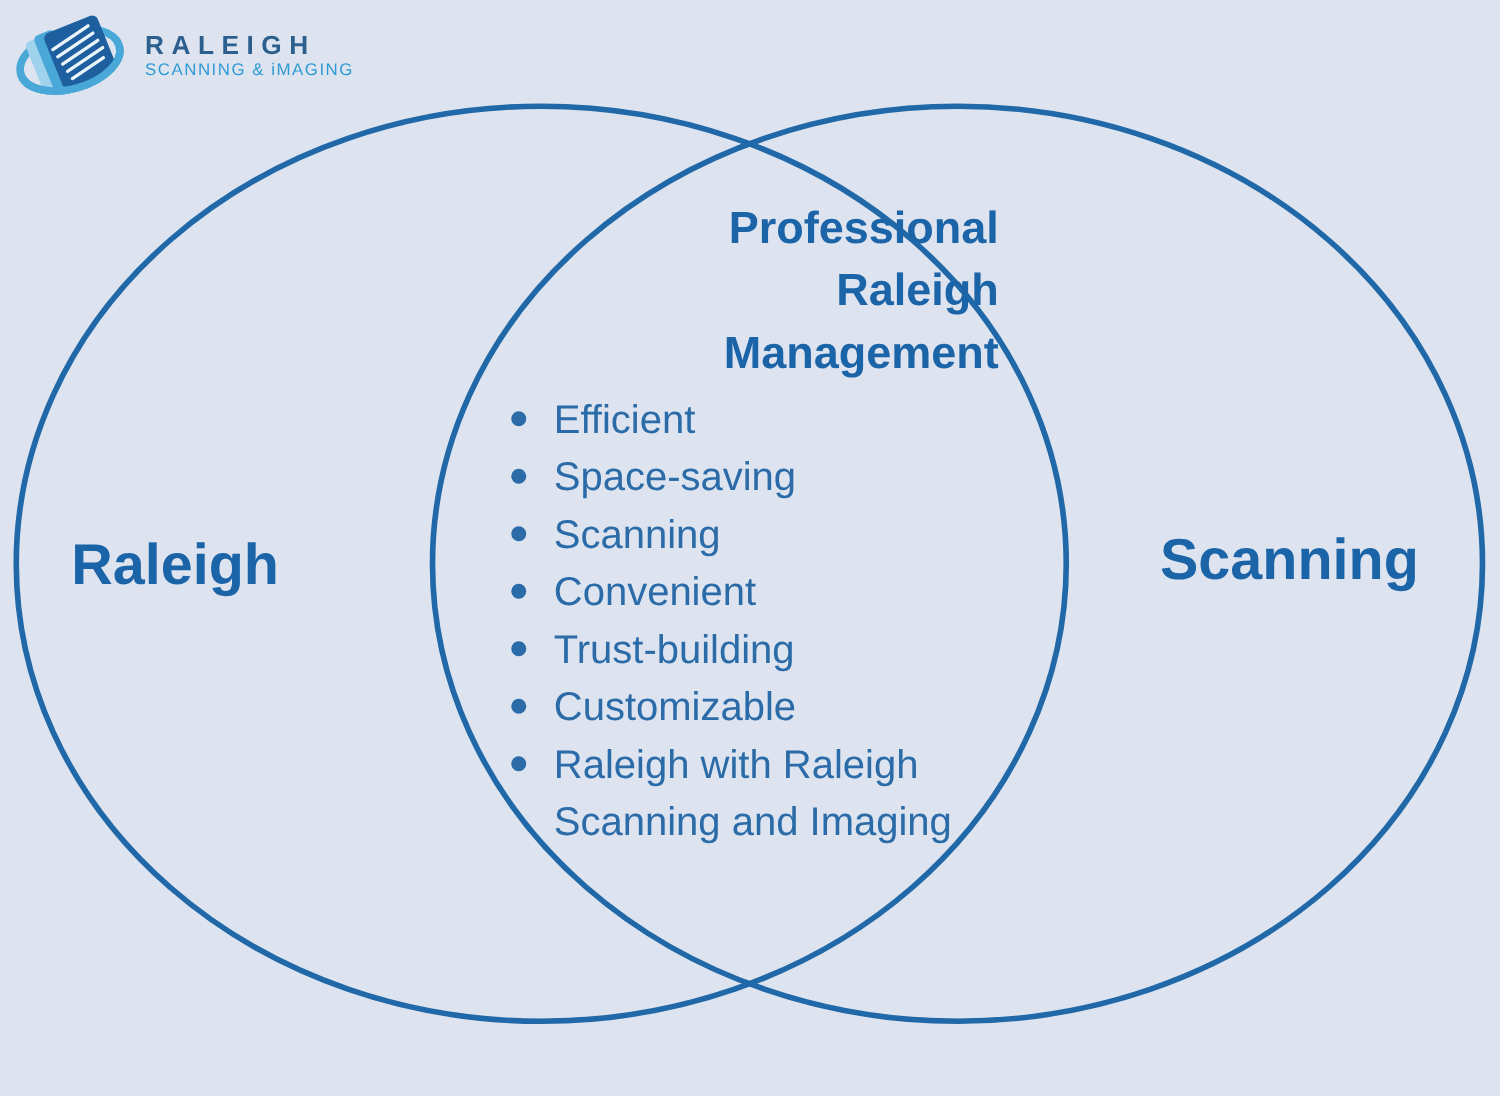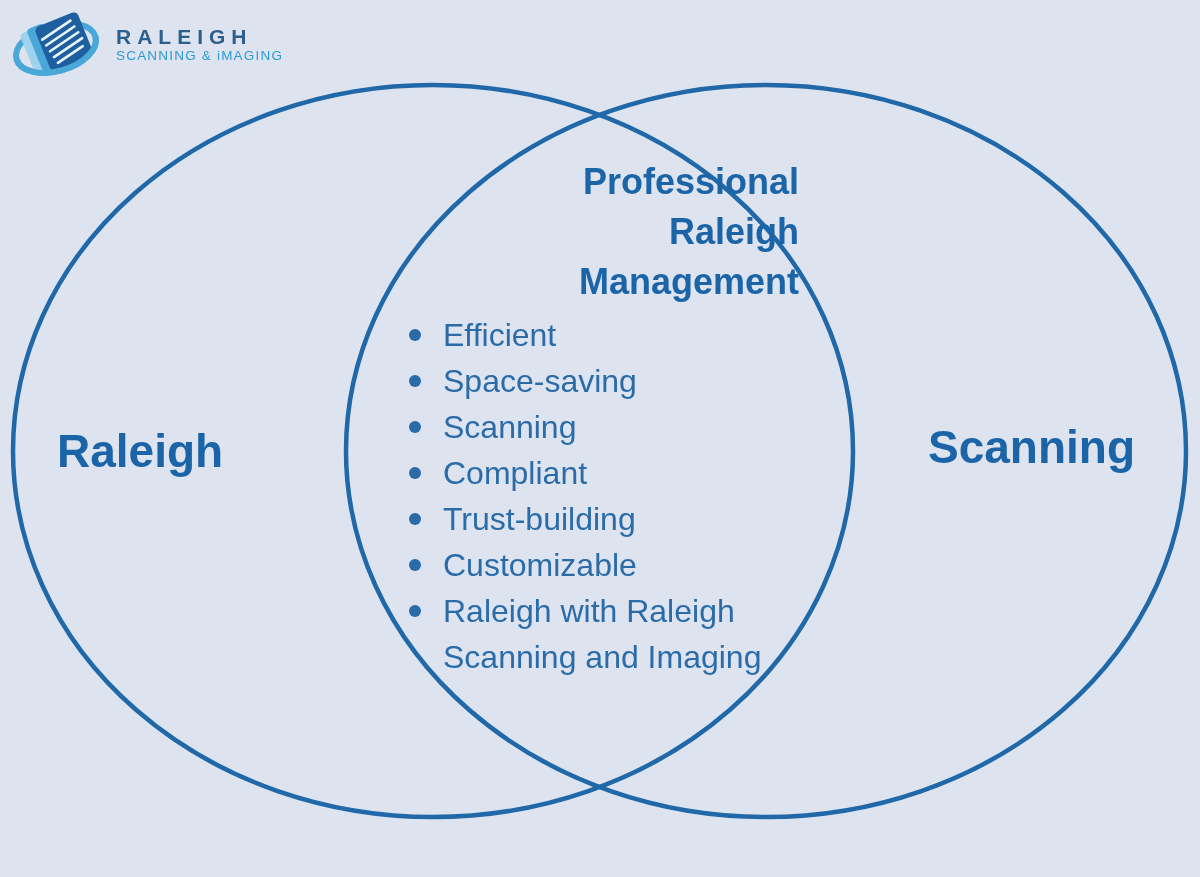--- a/index.html
+++ b/index.html
@@ -142,19 +142,19 @@
   <div class="center-title">
     <div>Professional</div>
     <div>Raleigh</div>
     <div>Management</div>
   </div>
 
   <ul class="bullet-list">
     <li><span class="dot"></span><span>Efficient</span></li>
     <li><span class="dot"></span><span>Space-saving</span></li>
     <li><span class="dot"></span><span>Scanning</span></li>
-    <li><span class="dot"></span><span>Compliant</span></li>
+    <li><span class="dot"></span><span>Convenient</span></li>
     <li><span class="dot"></span><span>Trust-building</span></li>
     <li><span class="dot"></span><span>Customizable</span></li>
     <li><span class="dot"></span><span>Raleigh with Raleigh Scanning and Imaging</span></li>
   </ul>
 
 </div>
 
 </body></html>

